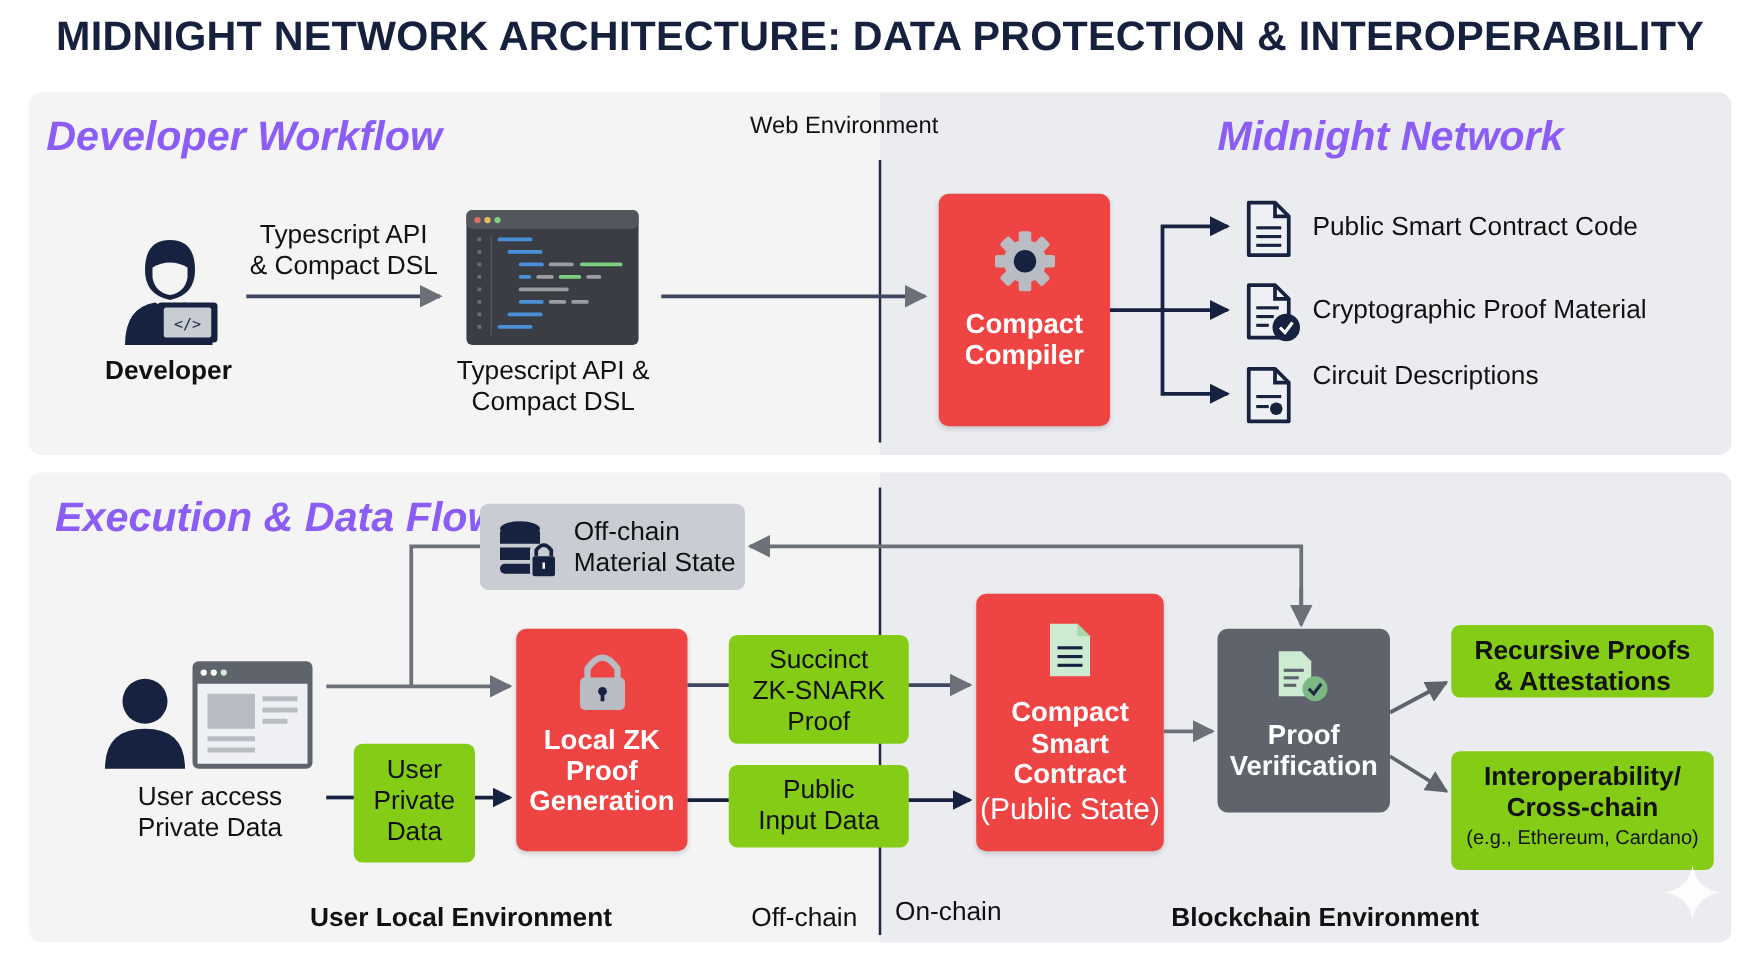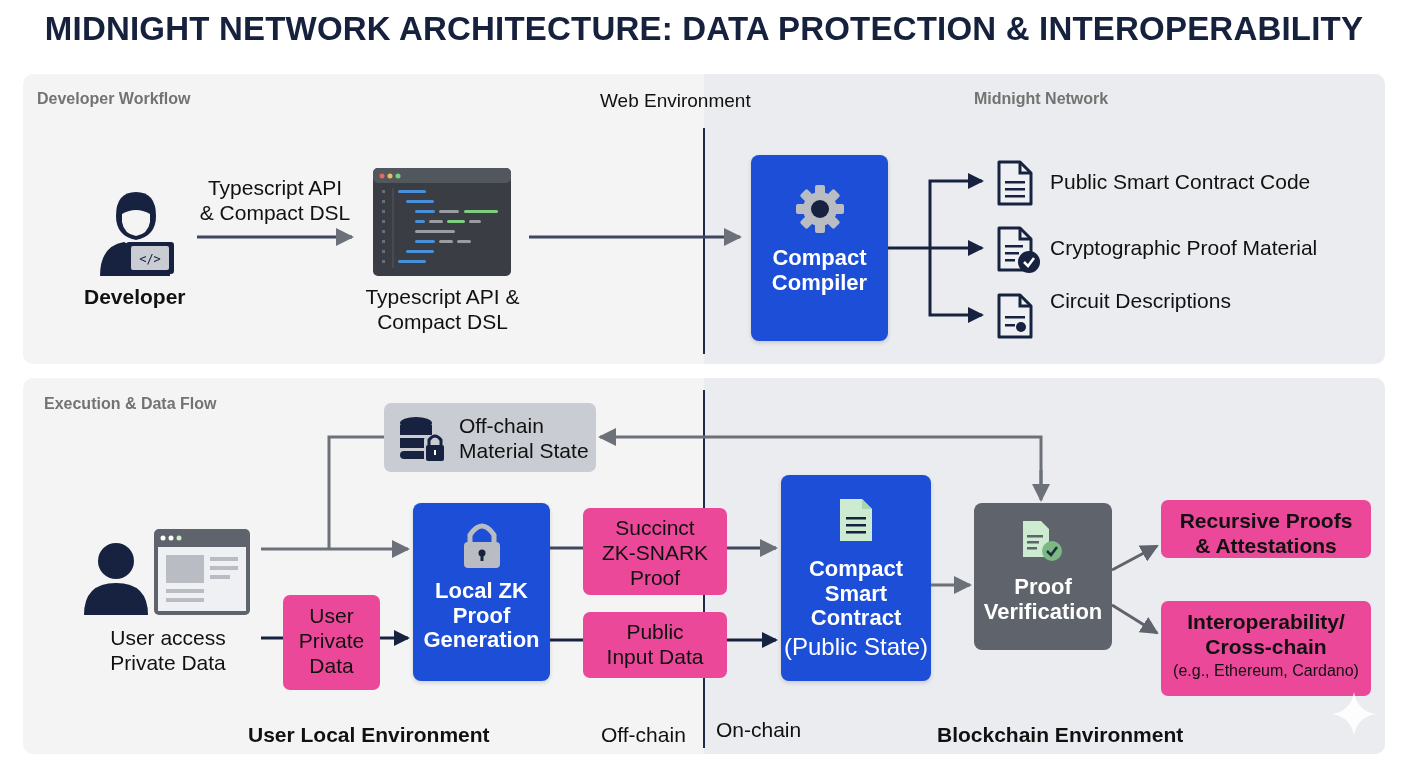--- a/index.html
+++ b/index.html
@@ -1,26 +1,26 @@
 <!DOCTYPE html>
 <html><head>
 <meta charset="utf-8">
 <style>
   html,body{margin:0;padding:0;}
   body{width:1408px;height:768px;background:#ffffff;font-family:"Liberation Sans",sans-serif;position:relative;overflow:hidden;color:#111;}
   .abs{position:absolute;}
   .title{left:0;width:1408px;top:10px;text-align:center;font-size:33px;font-weight:bold;color:#16213d;letter-spacing:0.2px;}
   .panel{background:#f4f4f5;border-radius:10px;}
   .panel-right{background:#ebecef;border-radius:0 10px 10px 0;}
-  .sec-title{font-size:16px;font-weight:bold;color:#737373;}
+  .sec-title{font-size:33px;font-weight:bold;color:#8b5cf6;font-style:italic;}
   .env-label{font-size:19px;color:#111;}
   .divider{background:#1f2a44;width:2px;}
-  .dark-box{background:#1d4ed8;border-radius:8px;color:#fff;font-weight:bold;text-align:center;box-shadow:0 2px 4px rgba(0,0,0,0.15);}
+  .dark-box{background:#ef4444;border-radius:8px;color:#fff;font-weight:bold;text-align:center;box-shadow:0 2px 4px rgba(0,0,0,0.15);}
   .gray-box{background:#5f636b;border-radius:8px;color:#fff;font-weight:bold;text-align:center;}
-  .green-box{background:#ec4899;border-radius:7px;color:#111;text-align:center;}
+  .green-box{background:#84cc16;border-radius:7px;color:#111;text-align:center;}
   .light-box{background:#c9ccd3;border-radius:7px;color:#111;}
   .lbl{font-size:21px;color:#111;line-height:1.2;}
   .lbl-c{text-align:center;}
   .bold{font-weight:bold;}
   svg.arrows{position:absolute;left:0;top:0;}
   .bottom-lbl{font-size:21px;color:#111;}
 </style>
 </head>
 <body>
 

